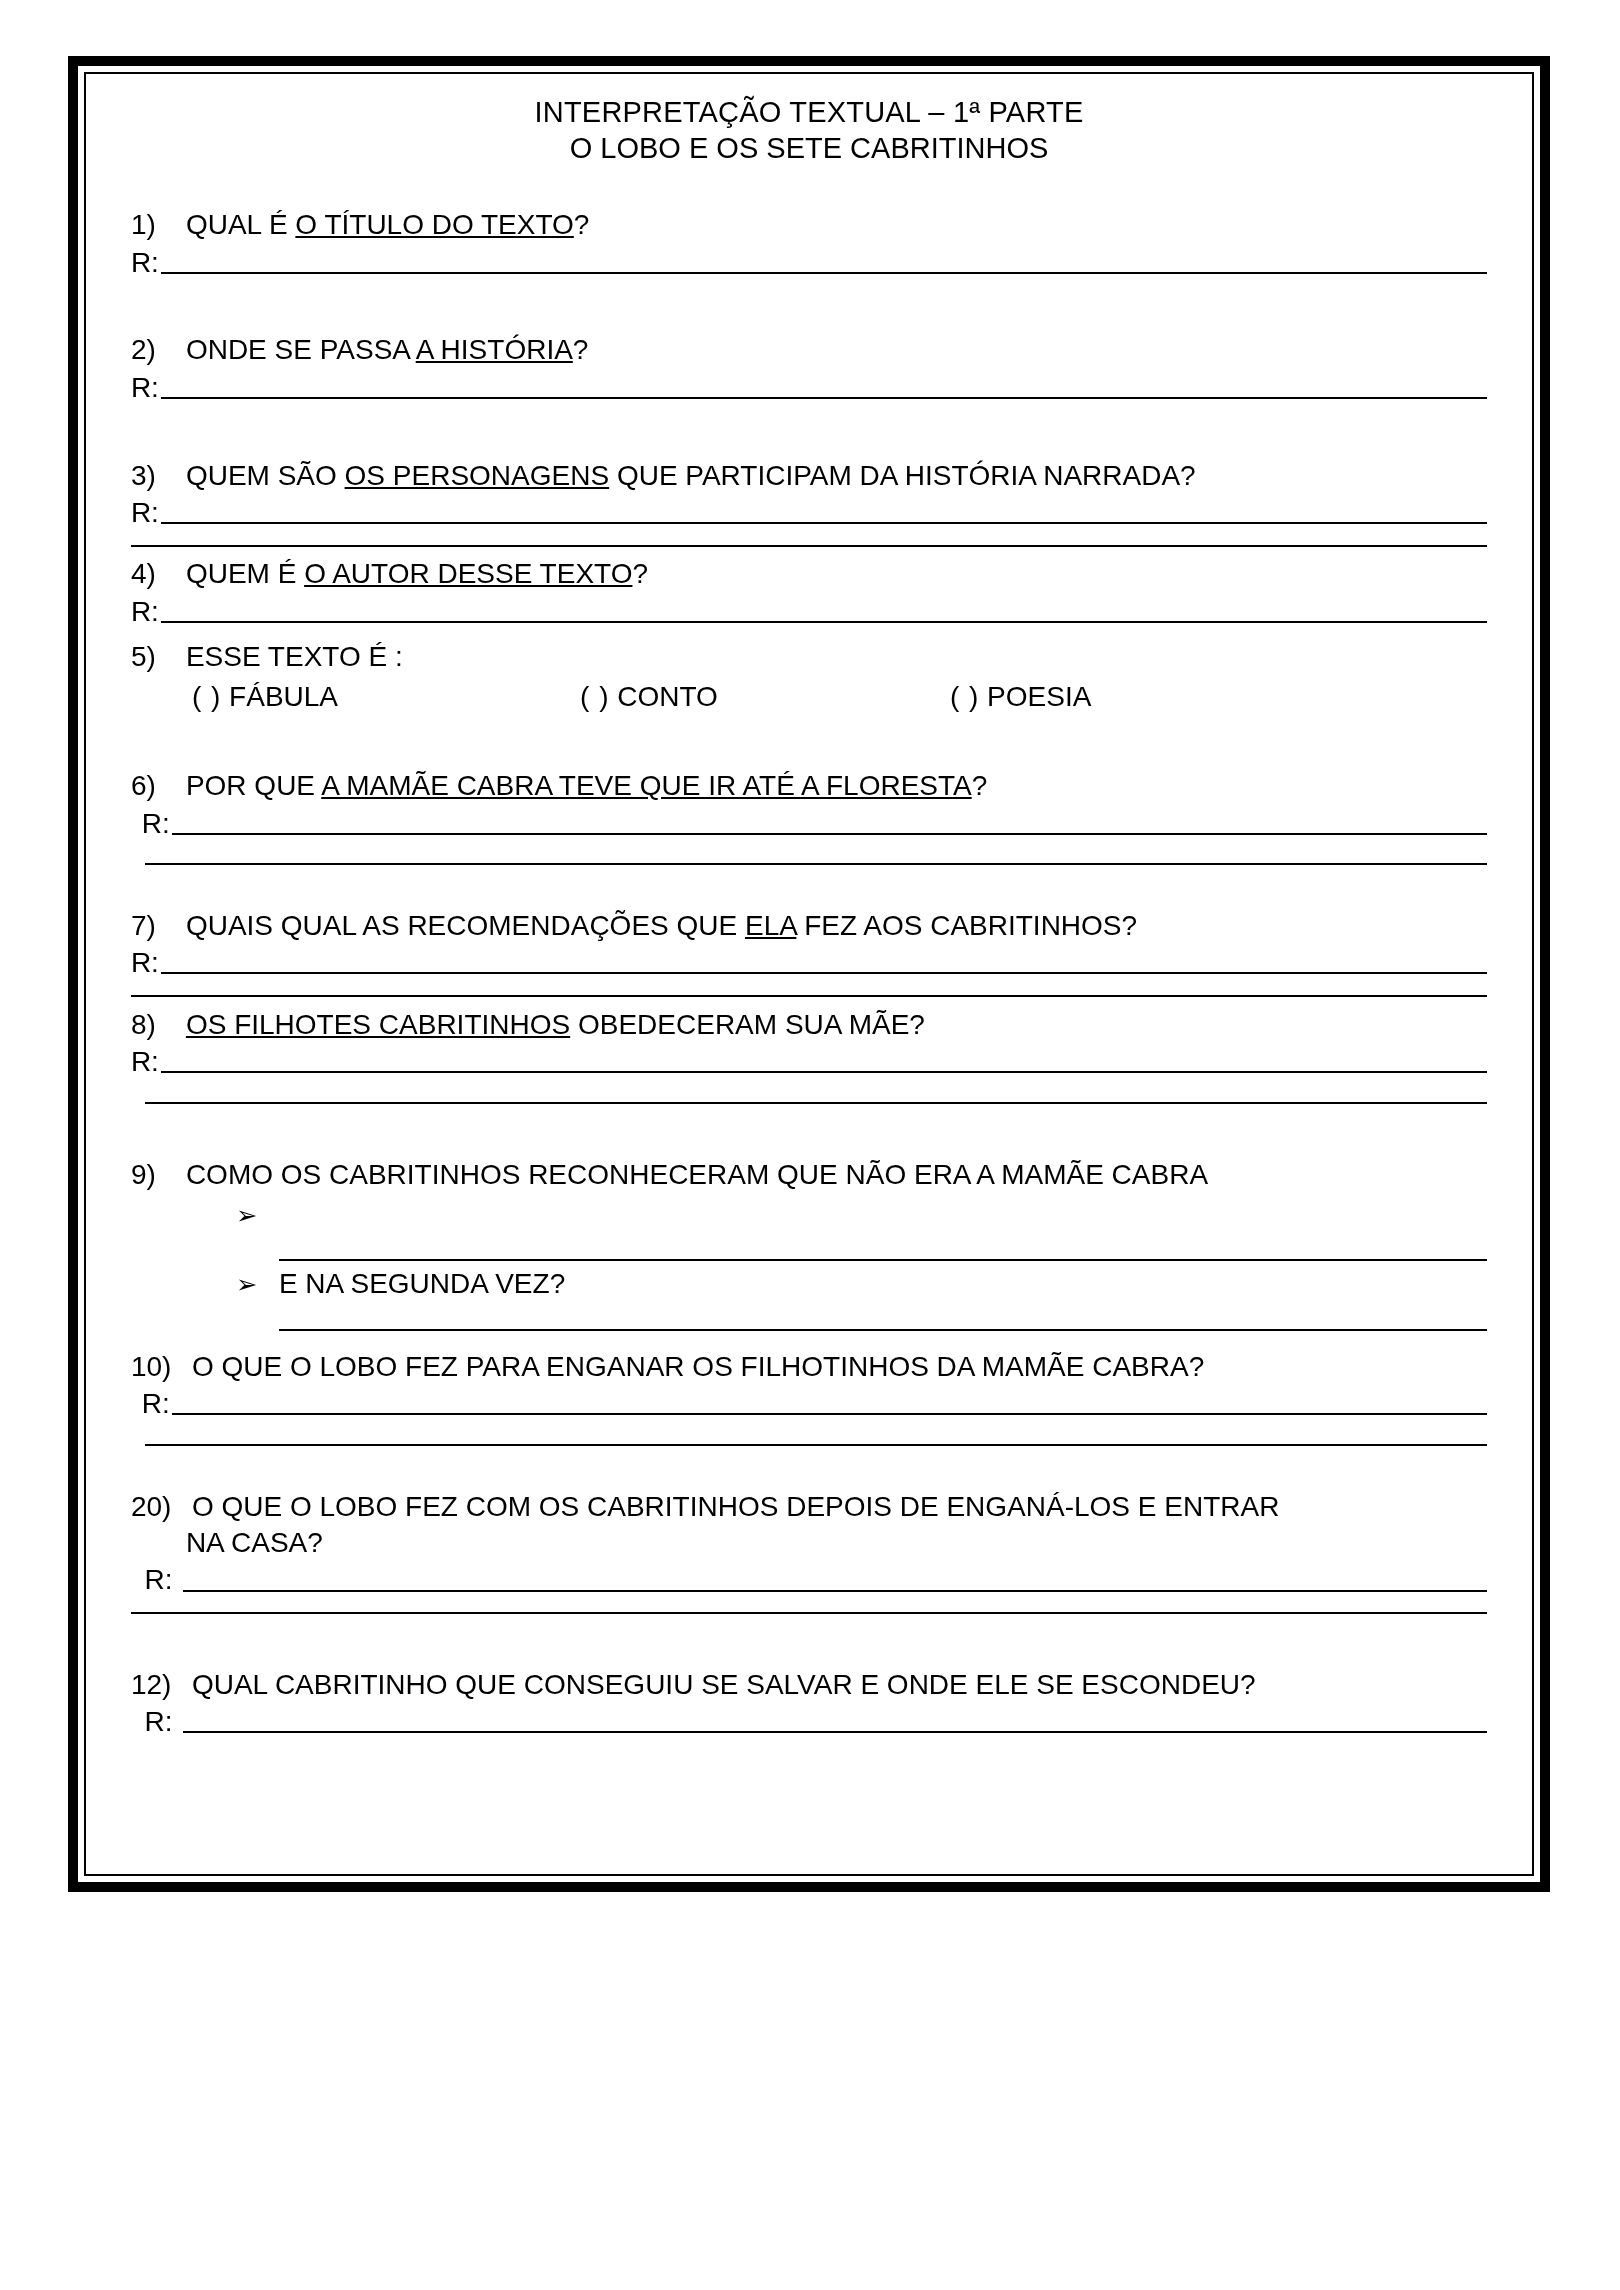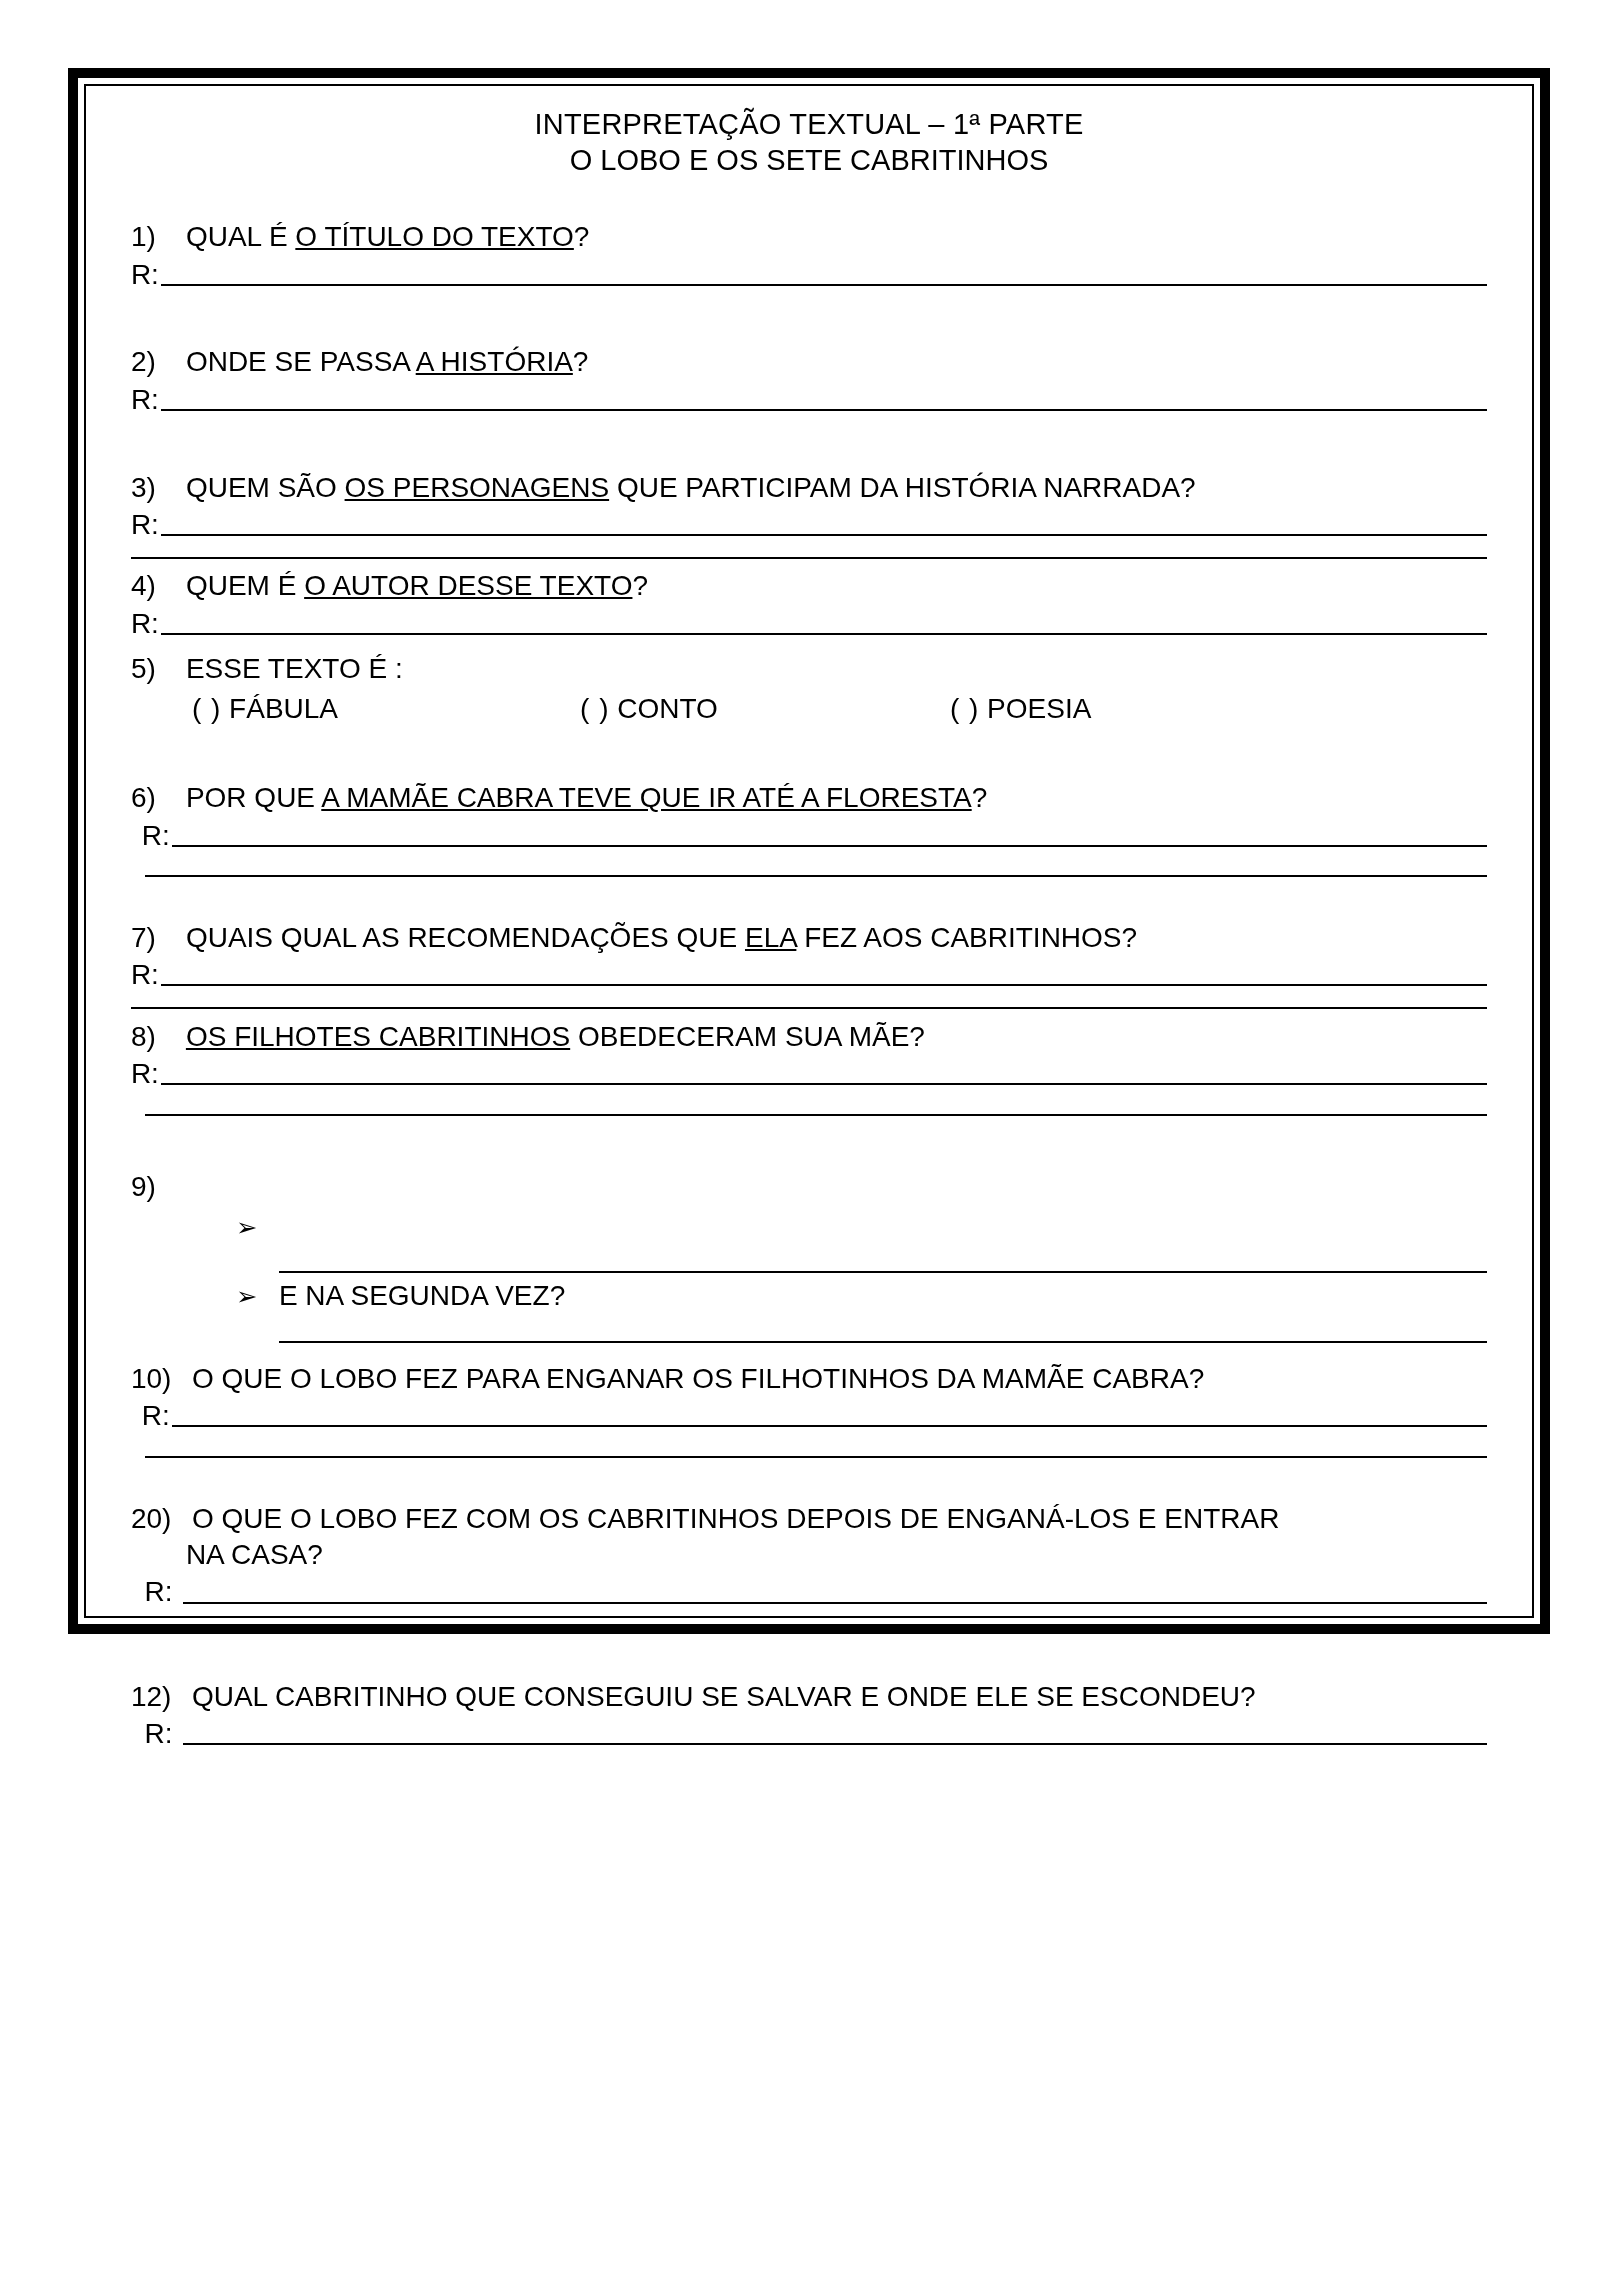--- a/index.html
+++ b/index.html
@@ -13,23 +13,23 @@
     font-family: "Liberation Sans", sans-serif;
     color: #000000;
     position: relative;
     overflow: hidden;
   }
 
   
   .page-frame {
     position: absolute;
     left: 68px;
-    top: 68px;
+    top: 56px;
     width: 1482px;
-    height: 1566px;
+    height: 1836px;
     border: 10.8px solid #000;
     box-sizing: border-box;
     background: #fff;
   }
   .page-frame-inner {
     position: absolute;
     left: 5.9px;
     top: 5.9px;
     right: 5.9px;
     bottom: 5.9px;
@@ -289,20 +289,21 @@
       <span class="rule"></span>
     </div>
     <div class="rule-indent"></div>
   </div>
 
   <div class="sp-44"></div>
 
   <div class="q-block">
     <div class="q-row">
       <span class="q-num">9)</span>
+      <span class="q-text">COMO OS CABRITINHOS RECONHECERAM QUE NÃO ERA A MAMÃE CABRA</span>
     </div>
     <div class="bullet-row">
       <span class="bullet-glyph">➢</span>
     </div>
     <div class="bullet-rule"></div>
     <div class="bullet-row">
       <span class="bullet-glyph">➢</span>
       <span>E NA SEGUNDA VEZ?</span>
     </div>
     <div class="bullet-rule long"></div>

